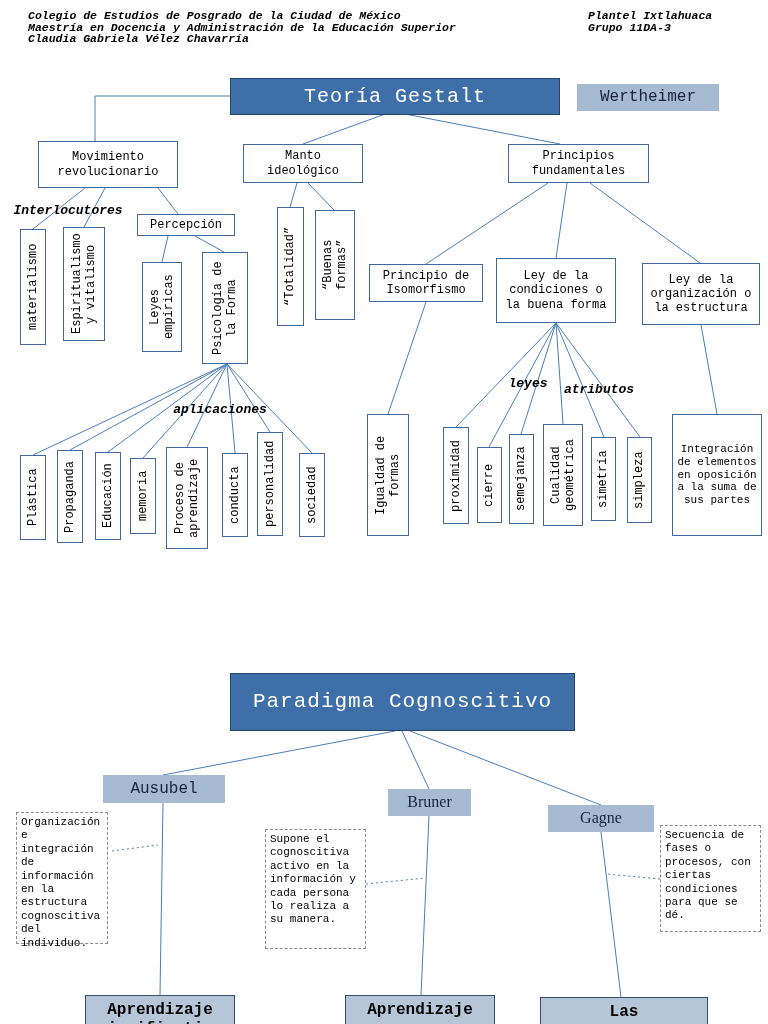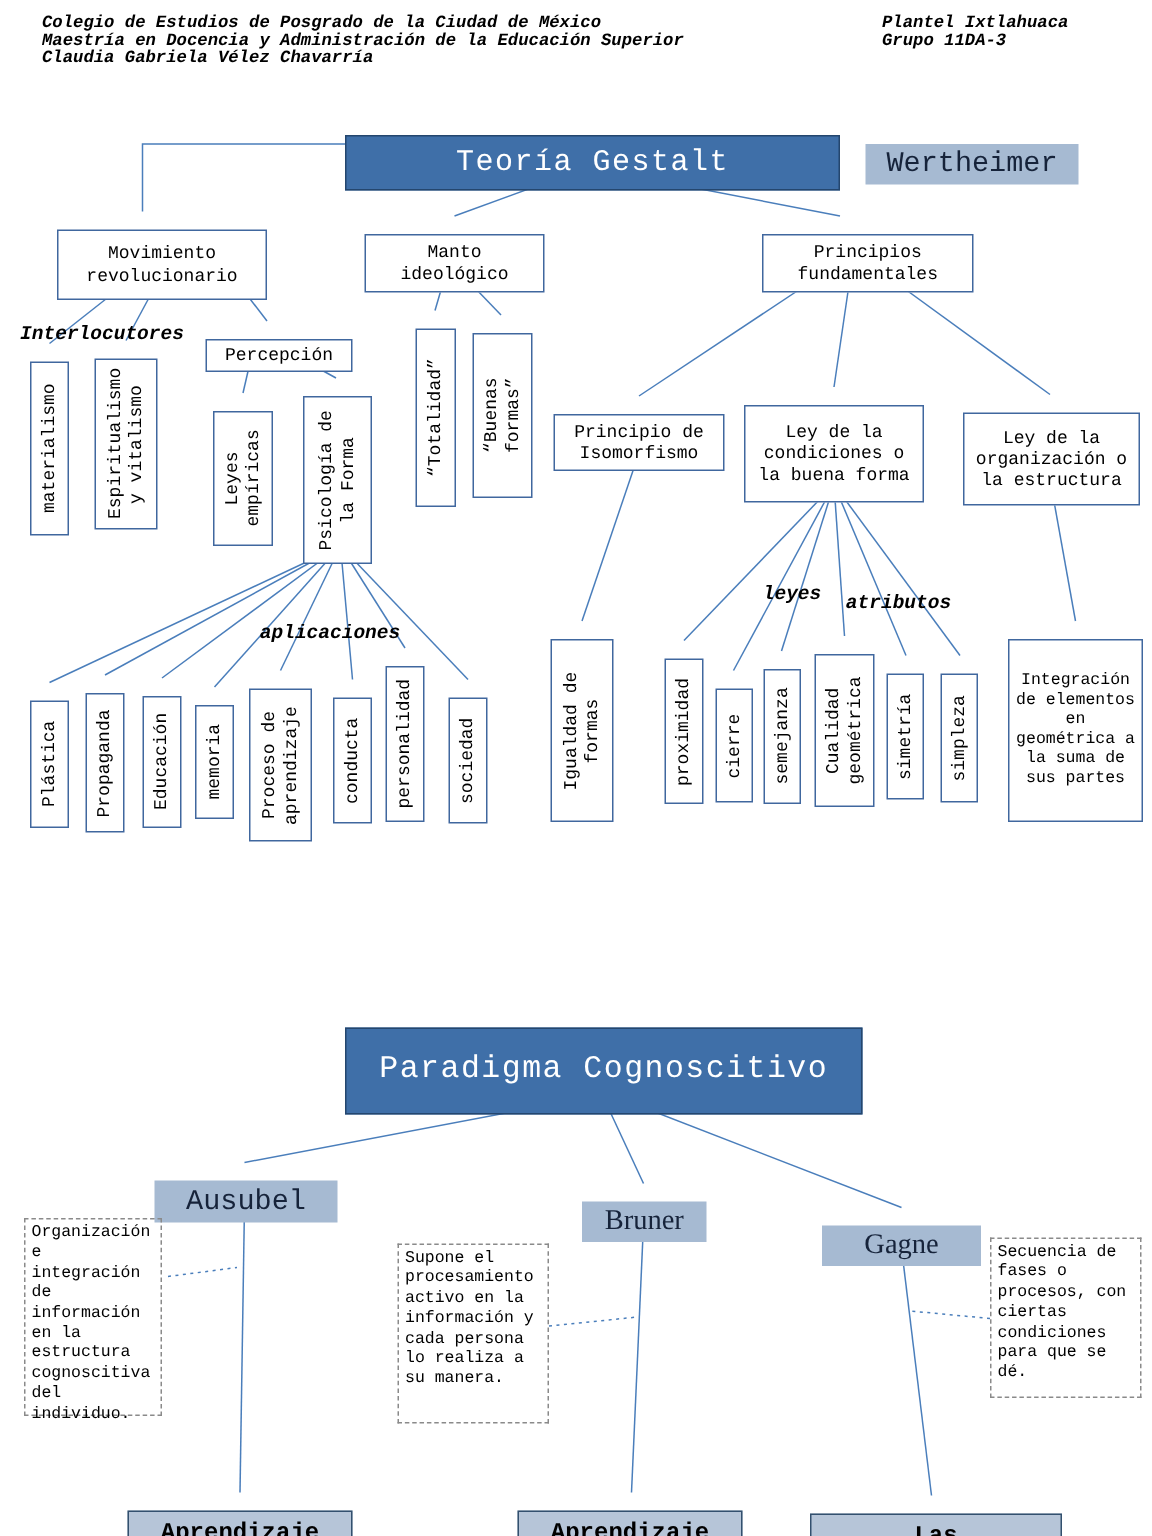--- a/index.html
+++ b/index.html
@@ -5,25 +5,25 @@
   * { margin:0; padding:0; box-sizing:border-box; }
   html,body { background:#ededed; }
   body { font-family:"Liberation Mono","DejaVu Sans Mono",monospace; }
   #page { position:relative; width:768px; height:1024px; background:#ffffff; overflow:hidden; margin:0 auto; }
   .abs { position:absolute; }
   svg.wires { position:absolute; left:0; top:0; width:768px; height:1024px; }
   svg.wires line, svg.wires polyline { stroke:#4a7ebb; stroke-width:1; fill:none; }
   svg.wires .dotted { stroke-dasharray:2 3; }
   .box { border:1px solid #40679e; background:#ffffff; color:#000;
          display:flex; align-items:center; justify-content:center;
-         text-align:center; font-size:12px; line-height:1.18; padding:1px 2px;margin-top:12px; }
+         text-align:center; font-size:12px; line-height:1.18; padding:1px 2px; }
   .vbox { writing-mode:vertical-rl; transform:rotate(180deg); }
   .title-box { background:#3f6fa8; border:1px solid #24466e; color:#ffffff;
                font-size:20px; letter-spacing:1px; }
-  .chip { background:#a6bad2; border:none; font-size:19px; color:#16233a; }
+  .chip { background:#a6bad2; border:none; font-size:16px; color:#16233a; }
   .freelabel { border:none; background:transparent; font-weight:bold; font-style:italic;
                font-size:13px; padding:0; align-items:flex-start; }
   .dashed { border:1px dashed #8a8a8a; font-size:11px; line-height:1.22;
             display:block; text-align:left; padding:3px 4px; }
   .bottom-chip { background:#b6c5d8; border:1px solid #33506e; font-weight:bold;
                  font-size:16px; align-items:flex-start; padding-top:5px; }
   .serif { font-family:"Liberation Serif", serif; }
   .header { font-weight:bold; font-style:italic; font-size:11.5px; line-height:11.5px; color:#000; }
 </style>
 </head>
@@ -121,29 +121,29 @@
   <div class="abs box freelabel" style="left:503px; top:376px; width:50px; height:18px;">leyes</div>
   <div class="abs box freelabel" style="left:568px; top:382px; width:62px; height:30px;">atributos</div>
 
   <div class="abs box vbox" style="left:443px; top:427px; width:26px; height:97px;">proximidad</div>
   <div class="abs box vbox" style="left:477px; top:447px; width:25px; height:76px;">cierre</div>
   <div class="abs box vbox" style="left:509px; top:434px; width:25px; height:90px;">semejanza</div>
   <div class="abs box vbox" style="left:543px; top:424px; width:40px; height:102px;">Cualidad geométrica</div>
   <div class="abs box vbox" style="left:591px; top:437px; width:25px; height:84px;">simetría</div>
   <div class="abs box vbox" style="left:627px; top:437px; width:25px; height:86px;">simpleza</div>
 
-  <div class="abs box" style="left:672px; top:414px; width:90px; height:122px; font-size:11px;">Integración de elementos en geométrica a la suma de sus partes</div>
+  <div class="abs box" style="left:672px; top:414px; width:90px; height:122px; font-size:11px;">Integración de elementos en oposición a la suma de sus partes</div>
 
   <div class="abs box title-box" style="left:230px; top:673px; width:345px; height:58px; font-size:21px;">Paradigma Cognoscitivo</div>
 
   <div class="abs box chip" style="left:103px; top:775px; width:122px; height:28px;">Ausubel</div>
   <div class="abs box chip serif" style="left:388px; top:789px; width:83px; height:27px;">Bruner</div>
   <div class="abs box chip serif" style="left:548px; top:805px; width:106px; height:27px;">Gagne</div>
 
   <div class="abs dashed" style="left:16px;  top:812px; width:92px;  height:132px;">Organización e integración de información en la estructura cognoscitiva del individuo.</div>
-  <div class="abs dashed" style="left:265px; top:829px; width:101px; height:120px;">Supone el procesamiento activo en la información y cada persona lo realiza a su manera.</div>
+  <div class="abs dashed" style="left:265px; top:829px; width:101px; height:120px;">Supone el cognoscitiva activo en la información y cada persona lo realiza a su manera.</div>
   <div class="abs dashed" style="left:660px; top:825px; width:101px; height:107px;">Secuencia de fases o procesos, con ciertas condiciones para que se dé.</div>
 
   <div class="abs box bottom-chip" style="left:85px;  top:995px; width:150px; height:48px;">Aprendizaje significativo</div>
   <div class="abs box bottom-chip" style="left:345px; top:995px; width:150px; height:48px;">Aprendizaje</div>
   <div class="abs box bottom-chip" style="left:540px; top:997px; width:168px; height:48px;">Las</div>
 
 </div>
 
 </body></html>

